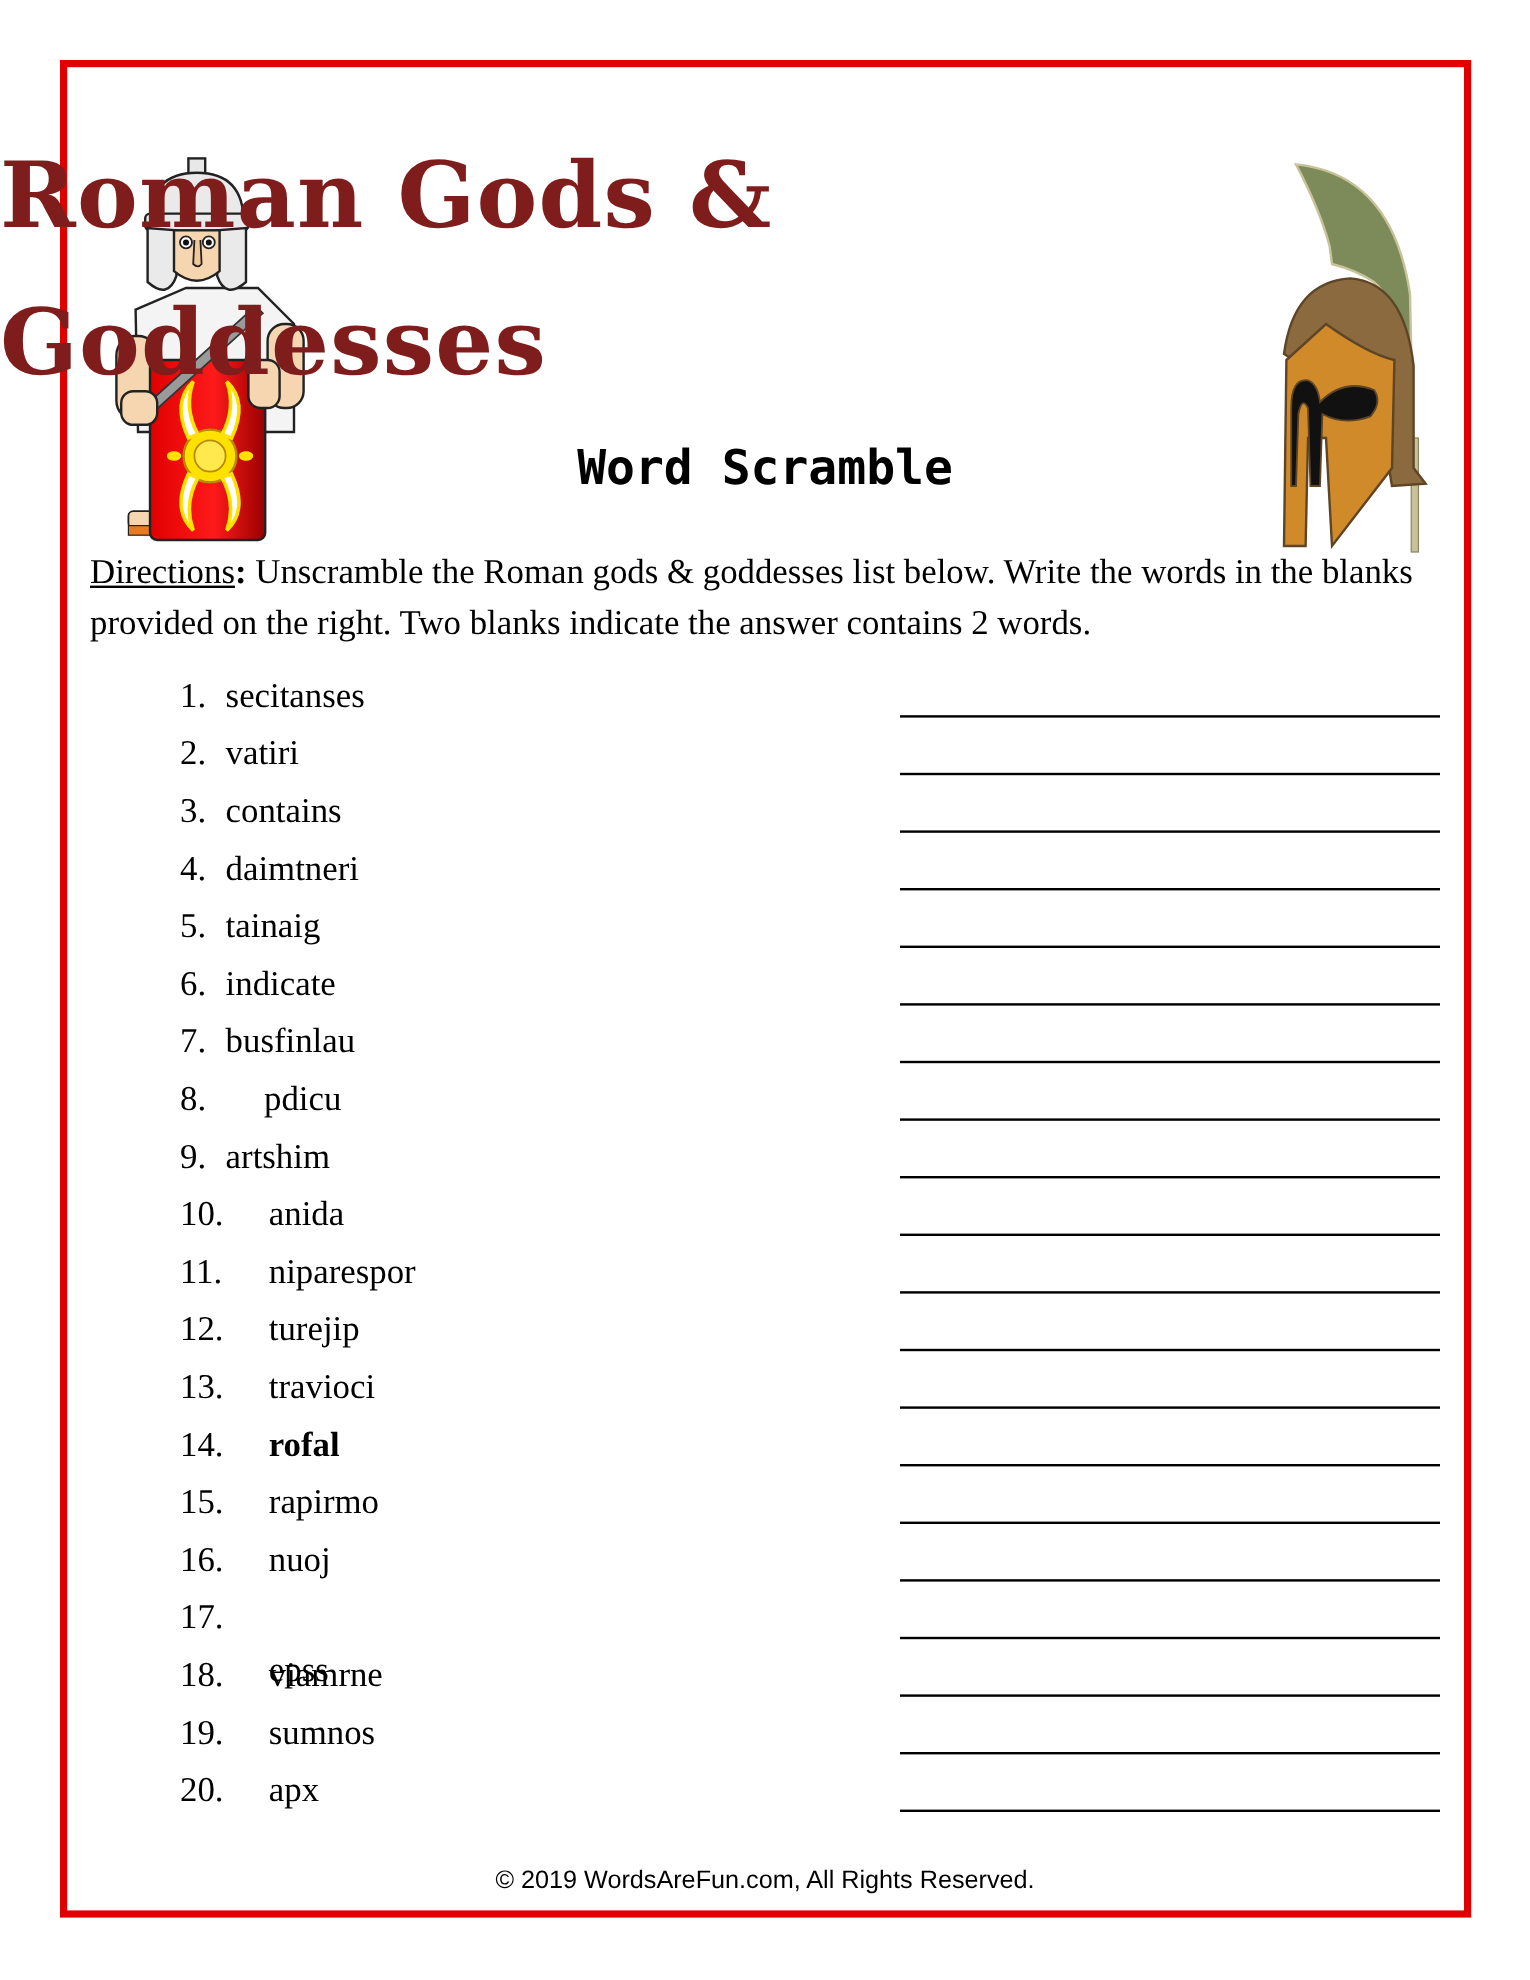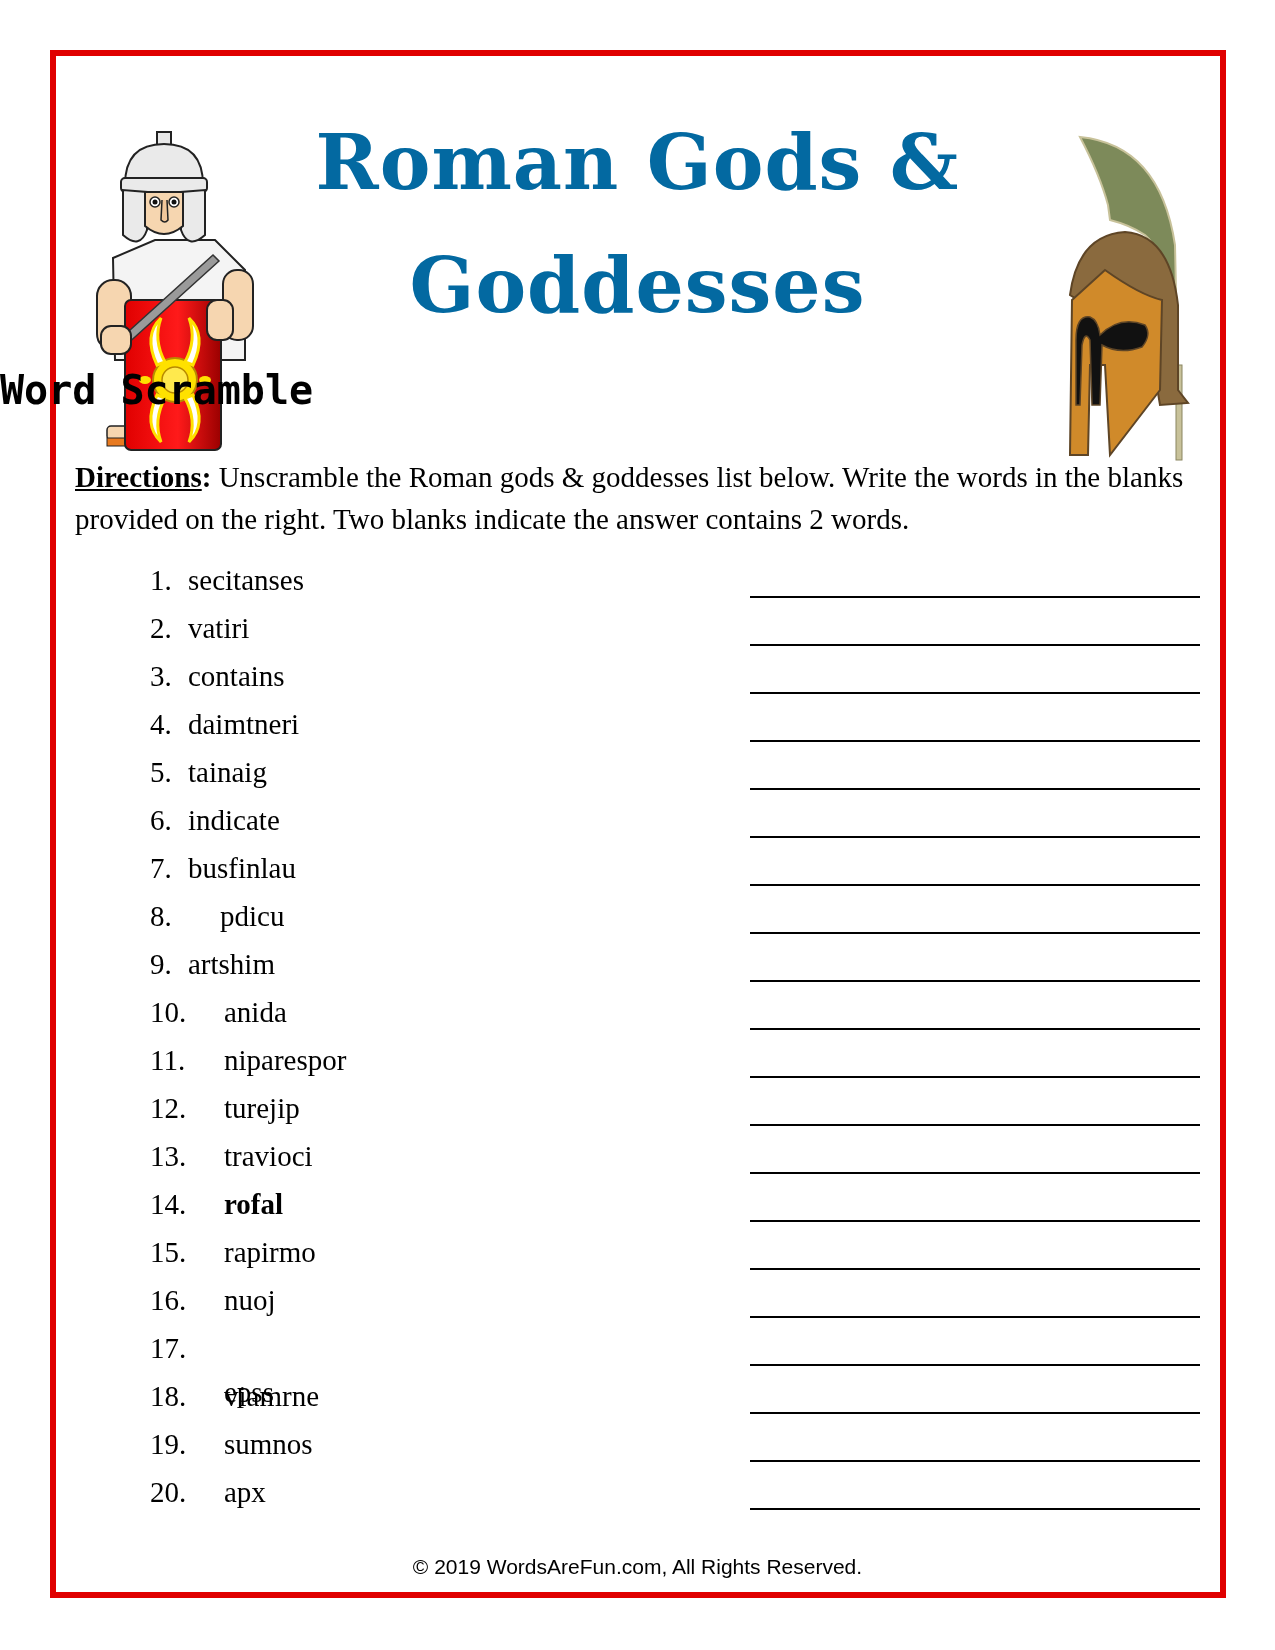--- a/index.html
+++ b/index.html
@@ -3,33 +3,33 @@
 <meta charset="utf-8">
 <style>
   * { margin:0; padding:0; box-sizing:border-box; }
   html, body { width:1275px; height:1650px; background:#ffffff; overflow:hidden; }
   body { position:relative; font-family:"Liberation Serif", serif; color:#000; }
   .frame {
     position:absolute; left:50px; top:50px; width:1176px; height:1548px;
     border:6px solid #e00000;
   }
   .title-line {
-    position:absolute; left:0; width:1275px; text-align:center;
-    font-family:"DejaVu Serif", serif; font-weight:bold; color:#0369a1;
+    position:absolute; left:0; width:1275px; text-align:left;
+    font-family:"DejaVu Serif", serif; font-weight:bold; color:#7f1d1d;
     font-size:76px; letter-spacing:1px; line-height:1;
   }
   .subtitle {
-    position:absolute; left:0; width:1275px; top:370px; text-align:left;
+    position:absolute; left:0; width:1275px; top:370px; text-align:center;
     font-family:"DejaVu Sans Mono", monospace; font-weight:bold; font-size:40px; line-height:1;
   }
   .directions {
     position:absolute; left:75px; top:456px; width:1130px;
     font-size:29px; line-height:42px;
   }
-  .directions .label { font-weight:bold; text-decoration:underline;margin-top:32px; }
+  .directions .label { font-weight:normal; text-decoration:underline;margin-top:32px; }
   .directions .colon { font-weight:bold; }
   .item {
     position:absolute; left:150px; width:1050px; height:40px;
     font-size:29px; line-height:40px;
   }
   .item .num { position:absolute; left:0; top:0; }
   .item .word { position:absolute; top:0; }
   .item .blank {
     position:absolute; left:600px; width:450px; top:36px; height:2px; background:#000;
   }

